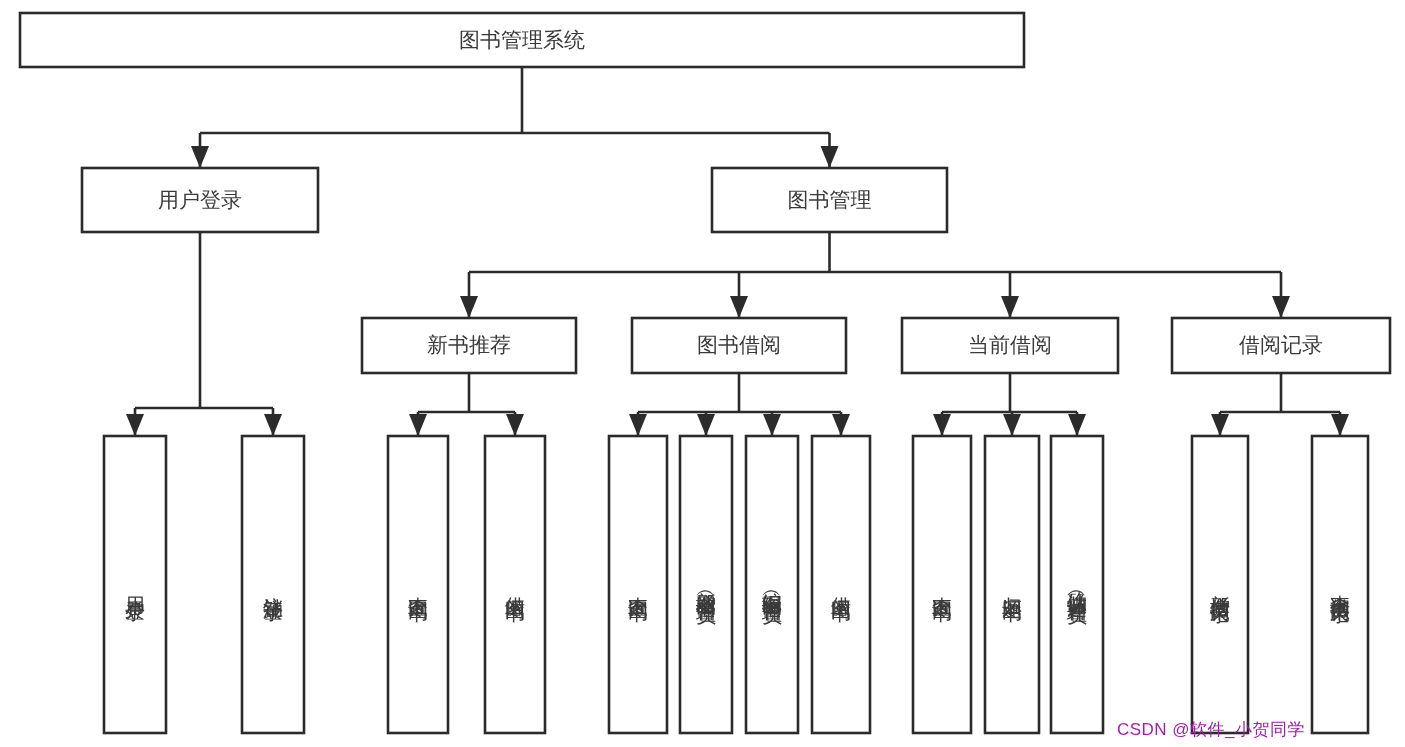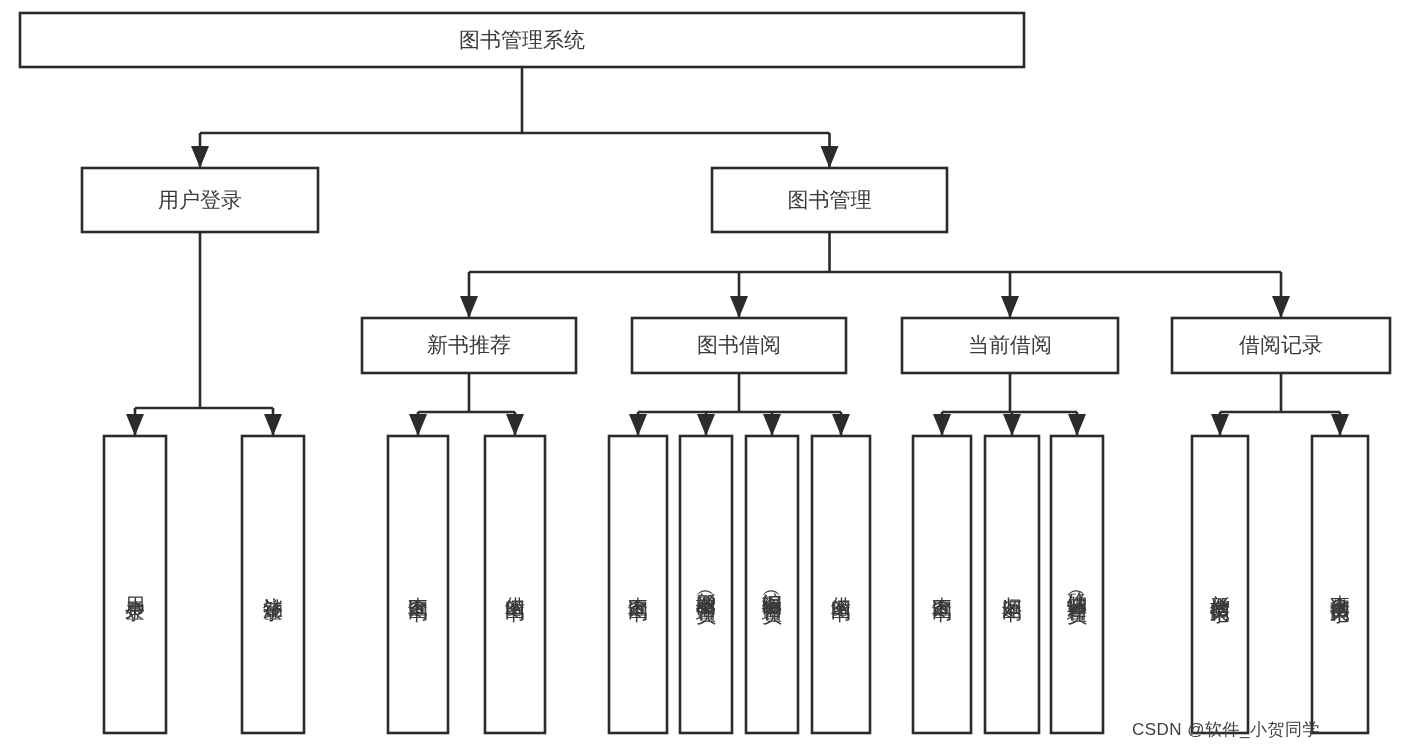--- a/index.html
+++ b/index.html
@@ -43,25 +43,25 @@
   }
   .node-label-h {
     font-family: "Liberation Sans", "DejaVu Sans", sans-serif;
     font-size: 21px;
     fill: #3a3a3a;
     text-anchor: middle;
     dominant-baseline: middle;
   }
   .wm {
     position: absolute;
-    right: 1px;
+    right: 16px;
     bottom: 6px;
     font-family: "Liberation Sans", "DejaVu Sans", sans-serif;
     font-size: 17px;
-    color: #404040;
+    color: #a21caf;
     letter-spacing: 0.5px;
     white-space: nowrap;
     user-select: none;
   }
   .vlabel-layer {
     position: absolute;
     left: 0;
     top: 0;
     width: 1405px;
     height: 747px;

